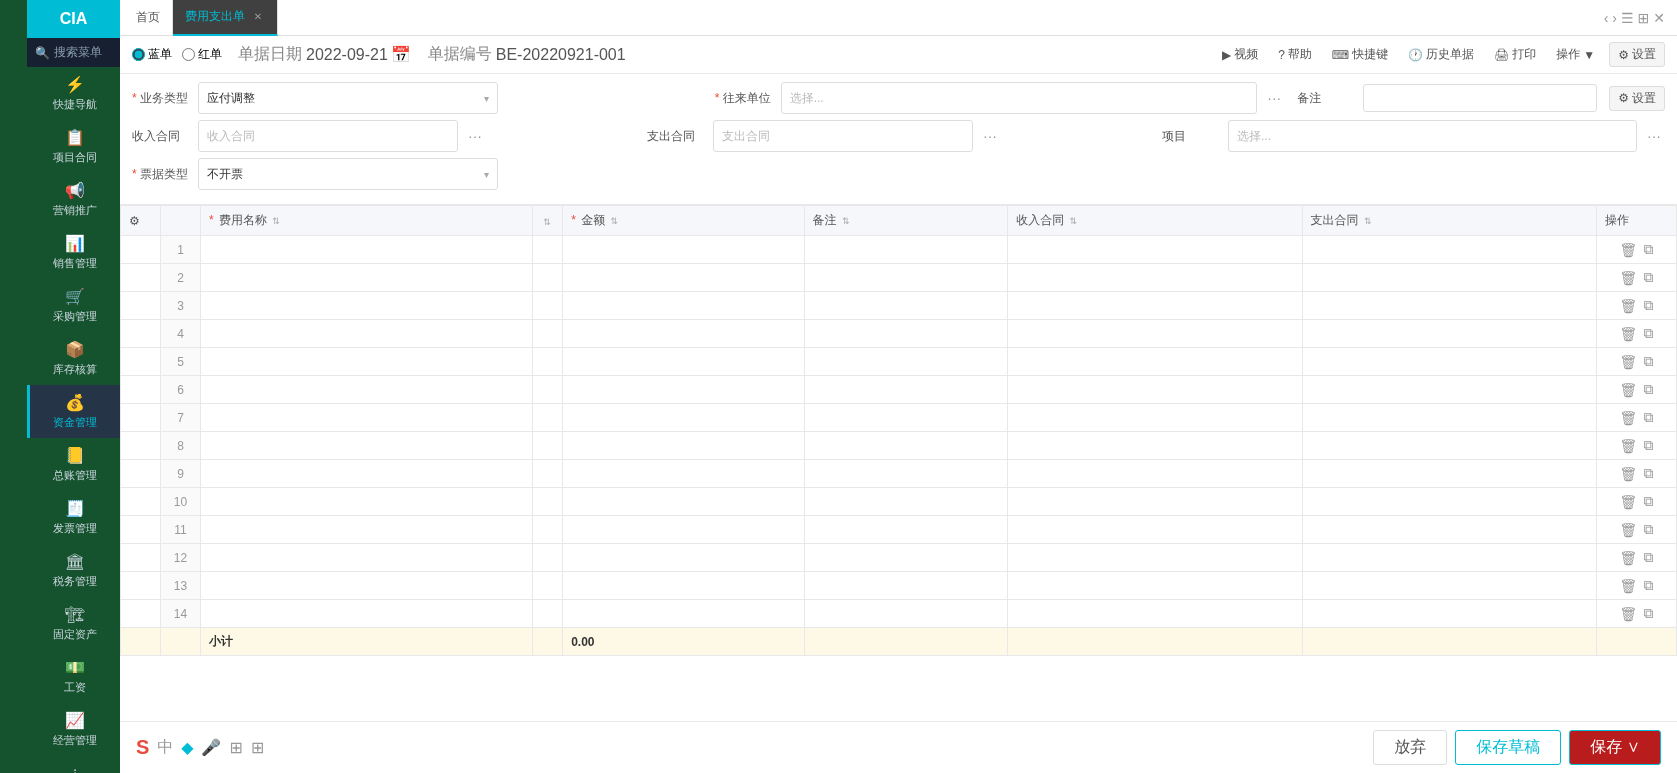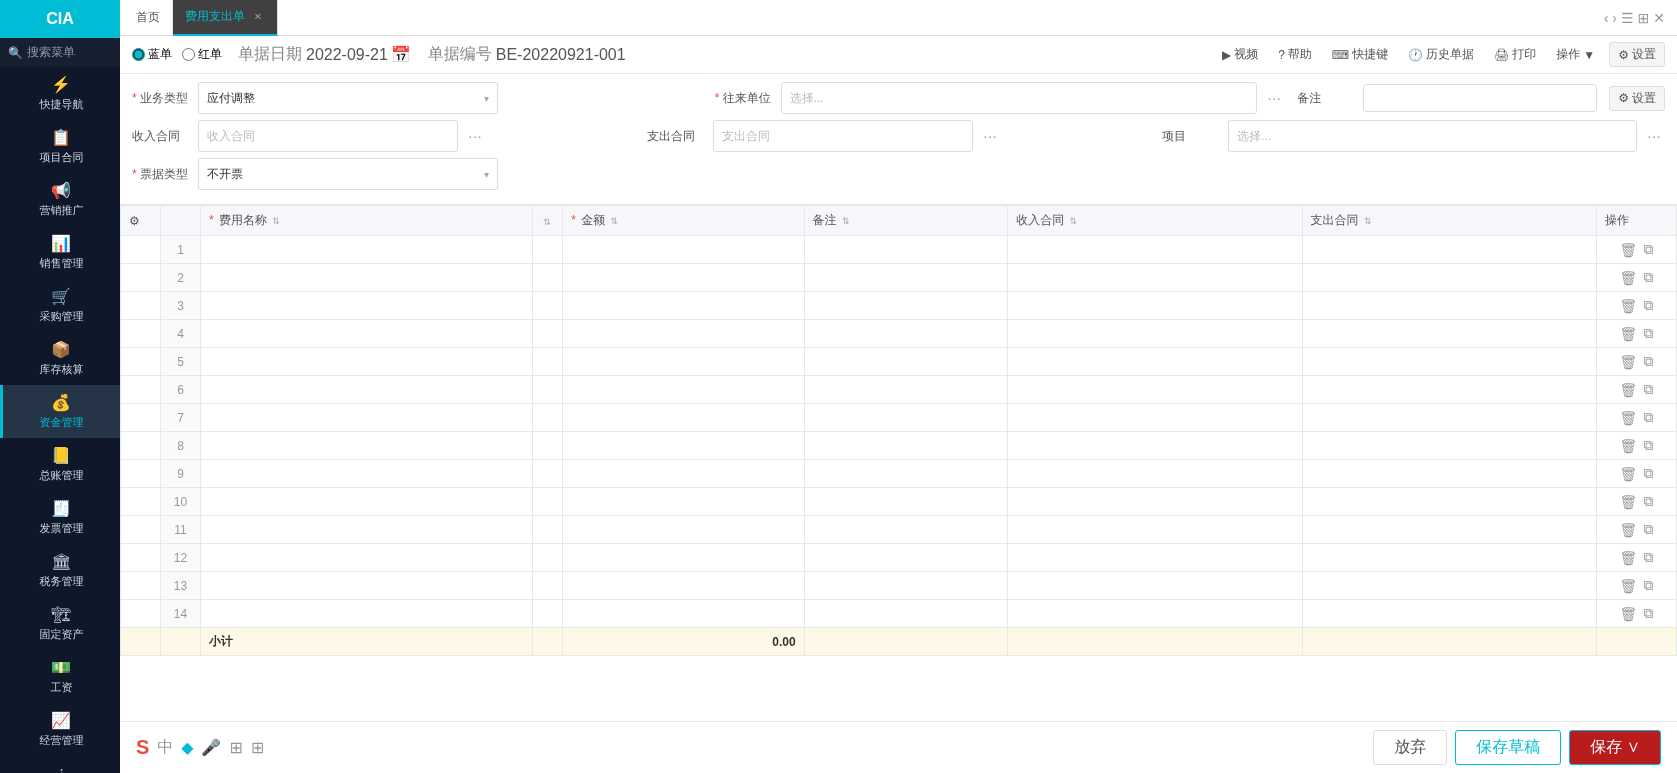--- a/index.html
+++ b/index.html
@@ -1,26 +1,27 @@
 <!DOCTYPE html>
 <html><head>
   <meta charset="utf-8">
   <style>
     * { box-sizing: border-box; margin: 0; padding: 0; }
     body { font-family: 'Microsoft YaHei', Arial, sans-serif; font-size: 12px; background: #f0f2f5; display: flex; height: 773px; overflow: hidden; }
 
     
     .sidebar {
       width: 120px;
-      background: #0f172a;
+      background: #14532d;
       color: #cdd6e0;
       display: flex;
       flex-direction: column;
       height: 100%;
       flex-shrink: 0;
+      padding-left: 27px;
     }
     .sidebar-logo {
       background: #00bcd4;
       padding: 10px;
       display: flex;
       align-items: center;
       justify-content: center;
       gap: 6px;
       height: 48px;
     }
@@ -805,21 +806,21 @@
     </tr>
           </tbody>
         <tfoot>
           <tr class="subtotal">
             <td></td>
             <td></td>
             <td>
               <span>小计</span>
             </td>
             <td></td>
-            <td style="text-align:right;">
+            <td style="">
               <span>0.00</span>
             </td>
             <td></td>
             <td></td>
             <td></td>
             <td></td>
           </tr>
         </tfoot>
       </table>
     </div>

